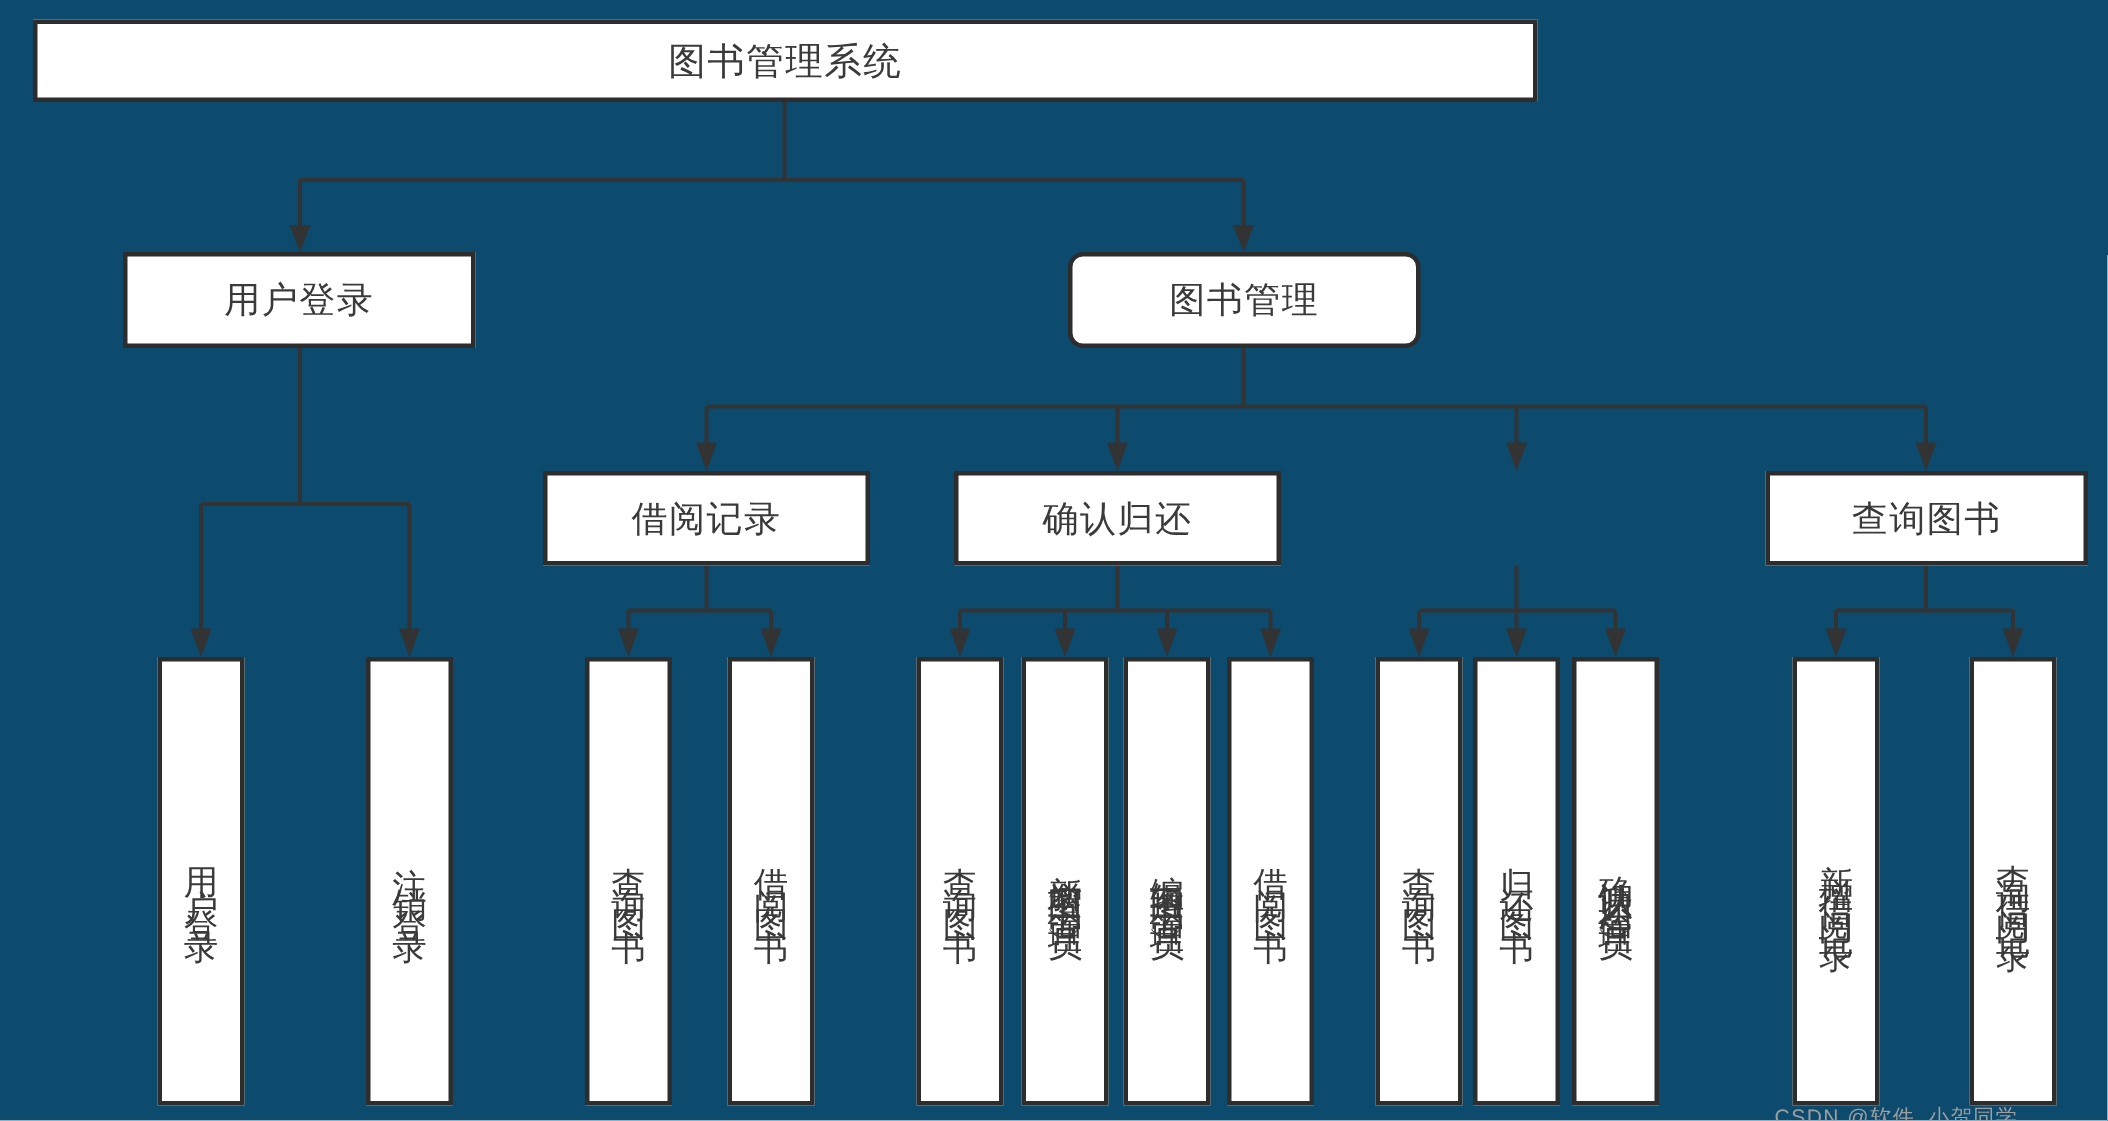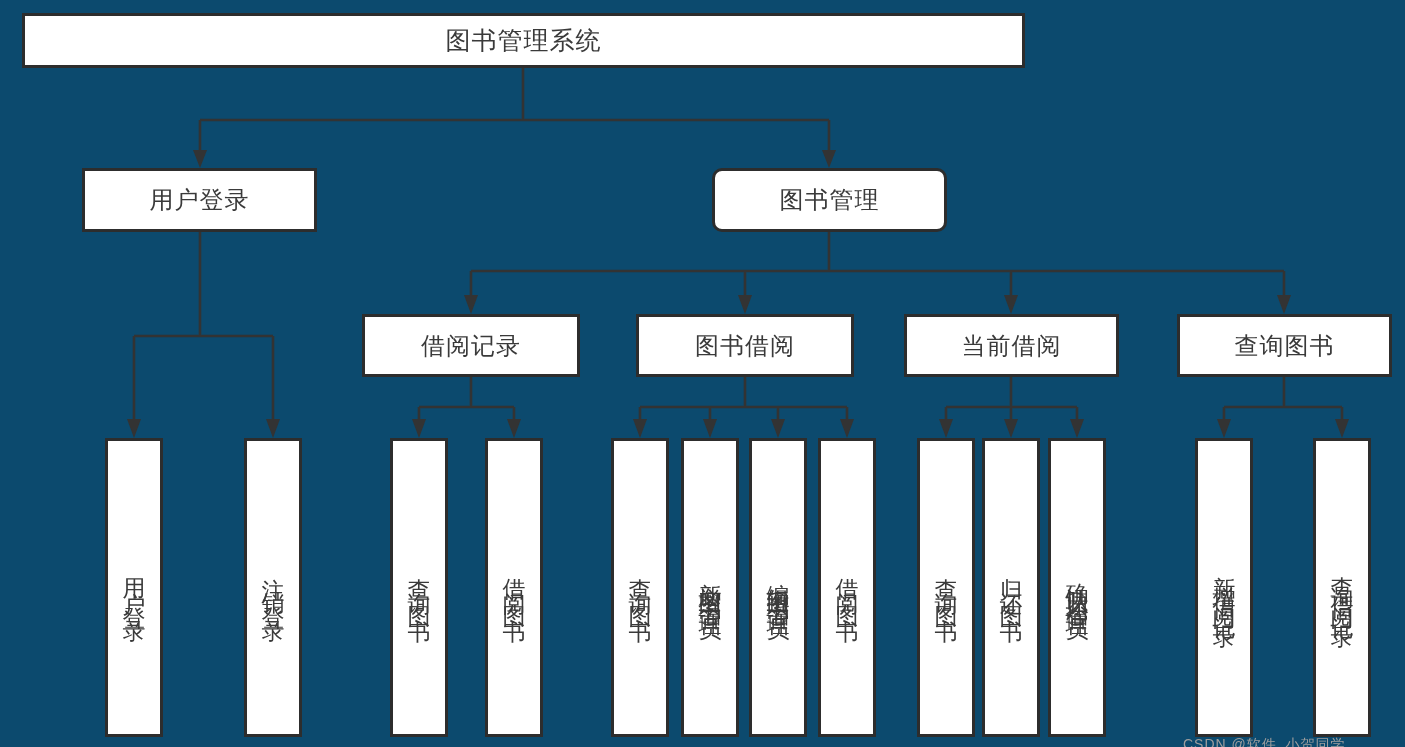--- a/index.html
+++ b/index.html
@@ -96,22 +96,21 @@
       <polygon points="1335,419 1349,419 1342,438"></polygon>
     </g>
   </svg>
 
   <div class="node hbox root">图书管理系统</div>
 
   <div class="node hbox l2a">用户登录</div>
   <div class="node hbox l2b">图书管理</div>
 
   <div class="node hbox l3 l3a">借阅记录</div>
-  <div class="node hbox l3 l3b">图书借阅</div>
-  <div class="node hbox l3 l3c">当前借阅</div>
+  <div class="node hbox l3 l3b">确认归还</div>
   <div class="node hbox l3 l3d">查询图书</div>
 
   <div class="node leaf s4 u1">用户登录</div>
   <div class="node leaf s4 u2">注销登录</div>
 
   <div class="node leaf s4 a1">查询图书</div>
   <div class="node leaf s4 a2">借阅图书</div>
 
   <div class="node leaf s4 b1">查询图书</div>
   <div class="node leaf s9 b2">新增图书（管理员）</div>

